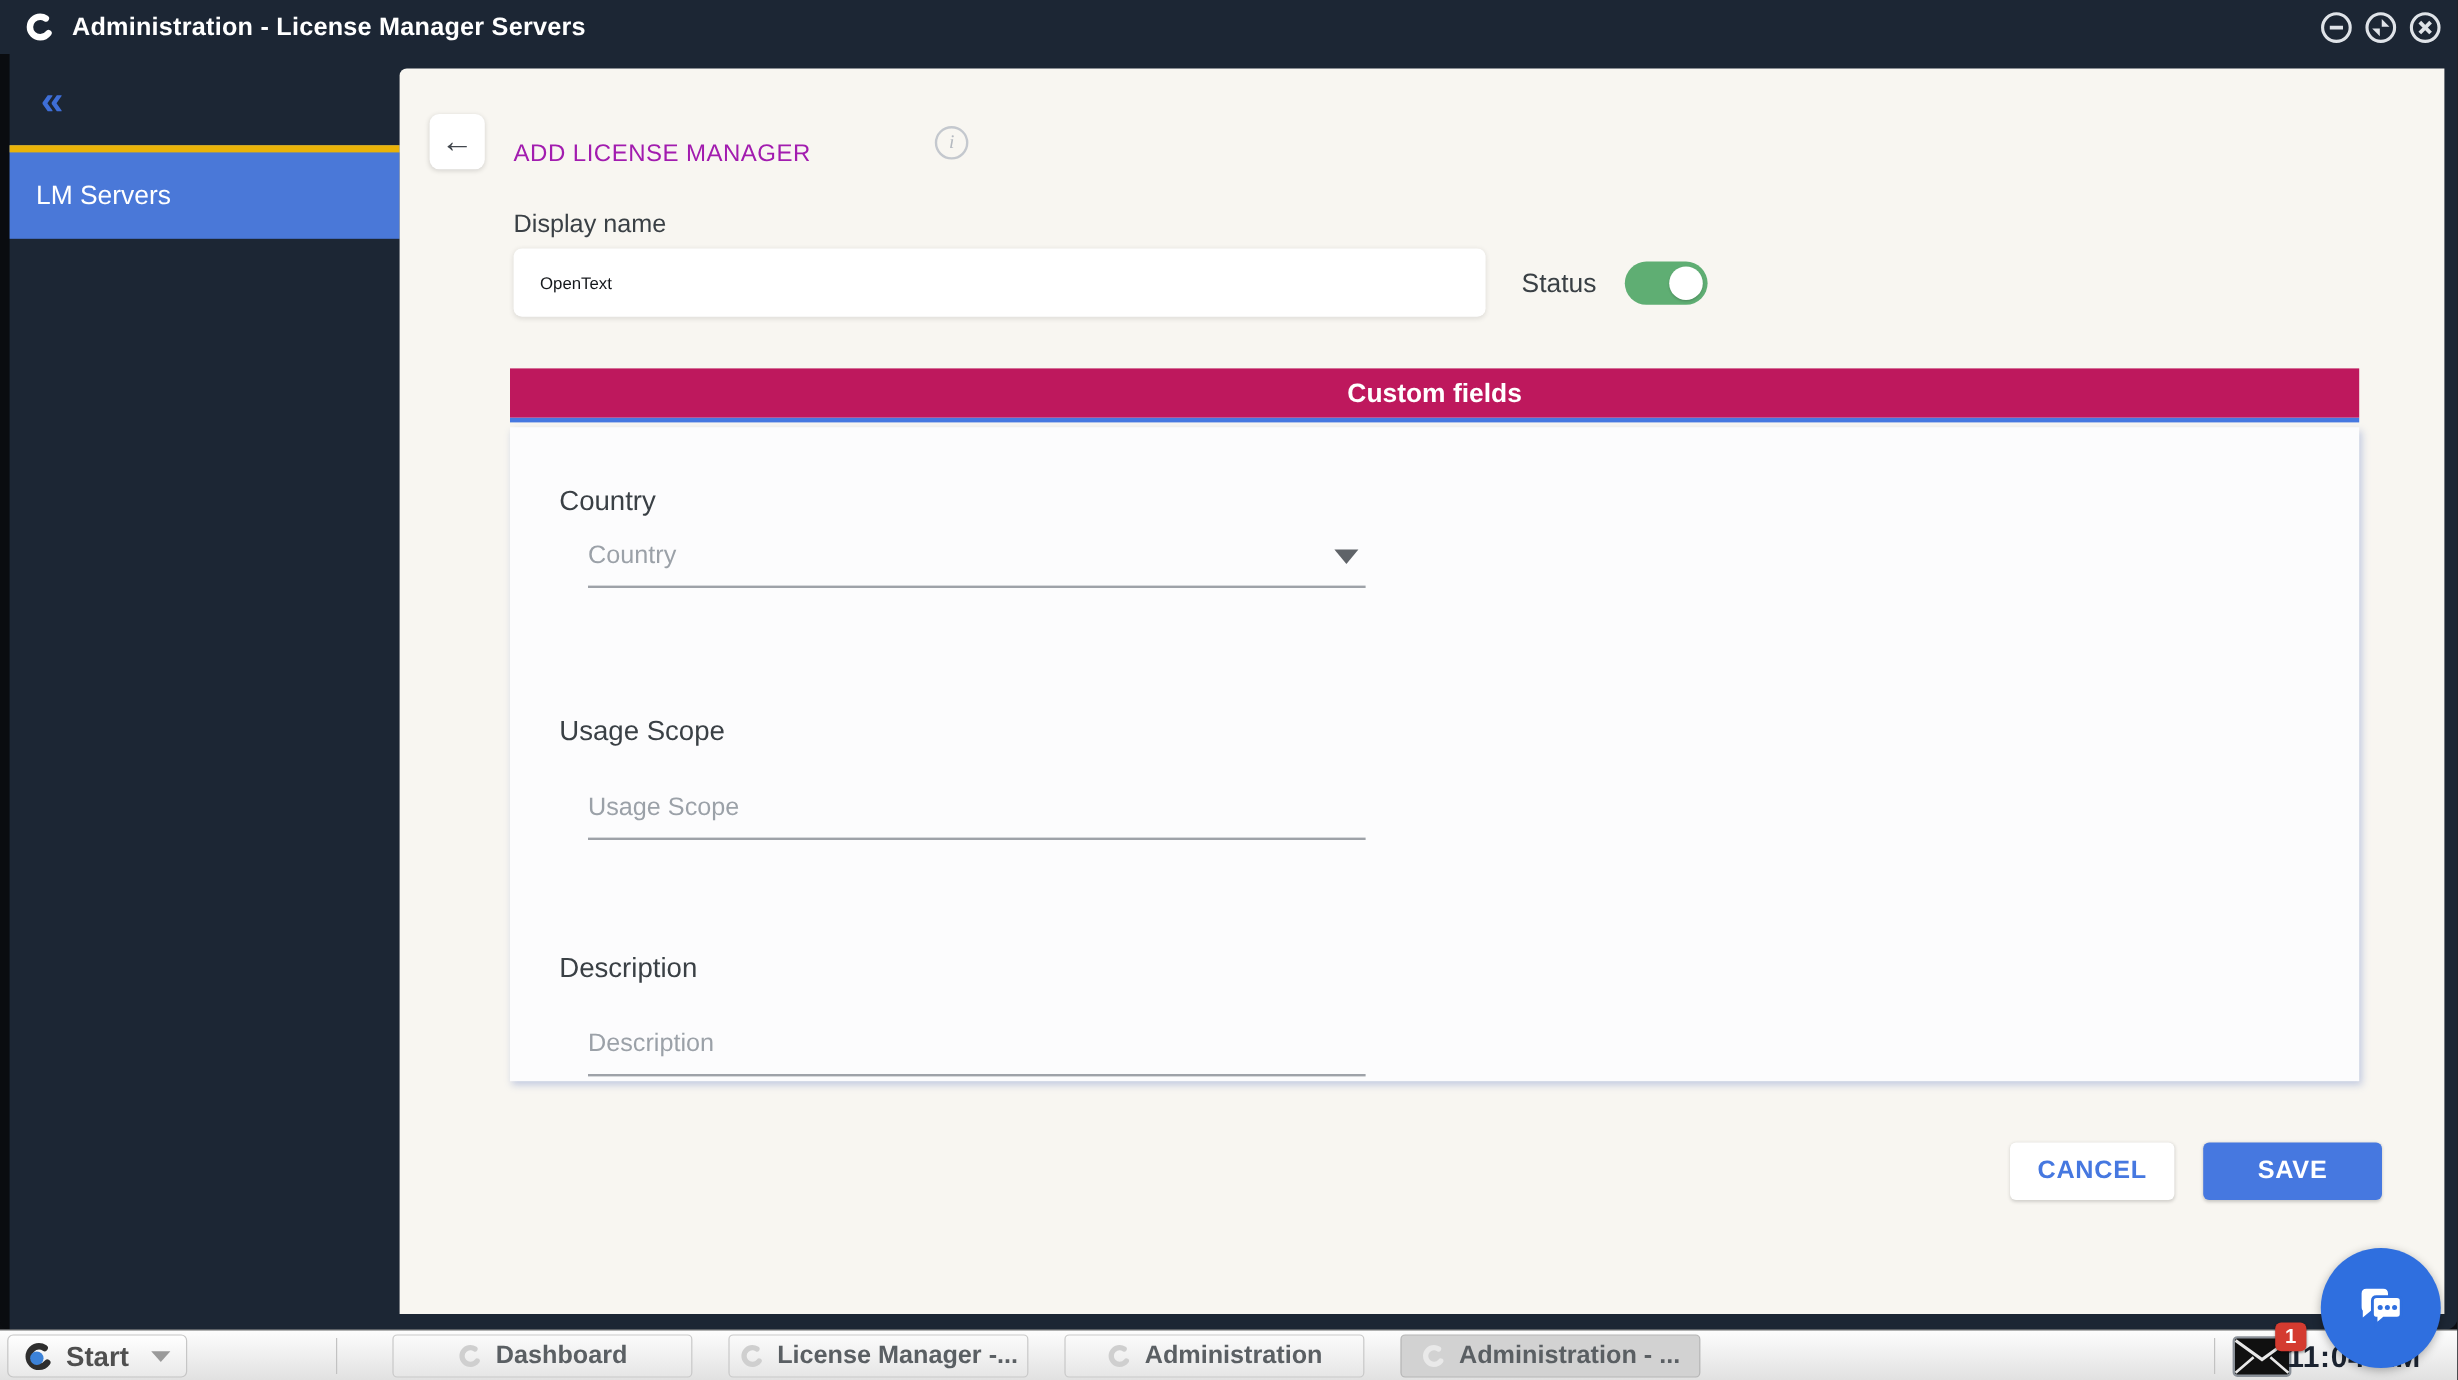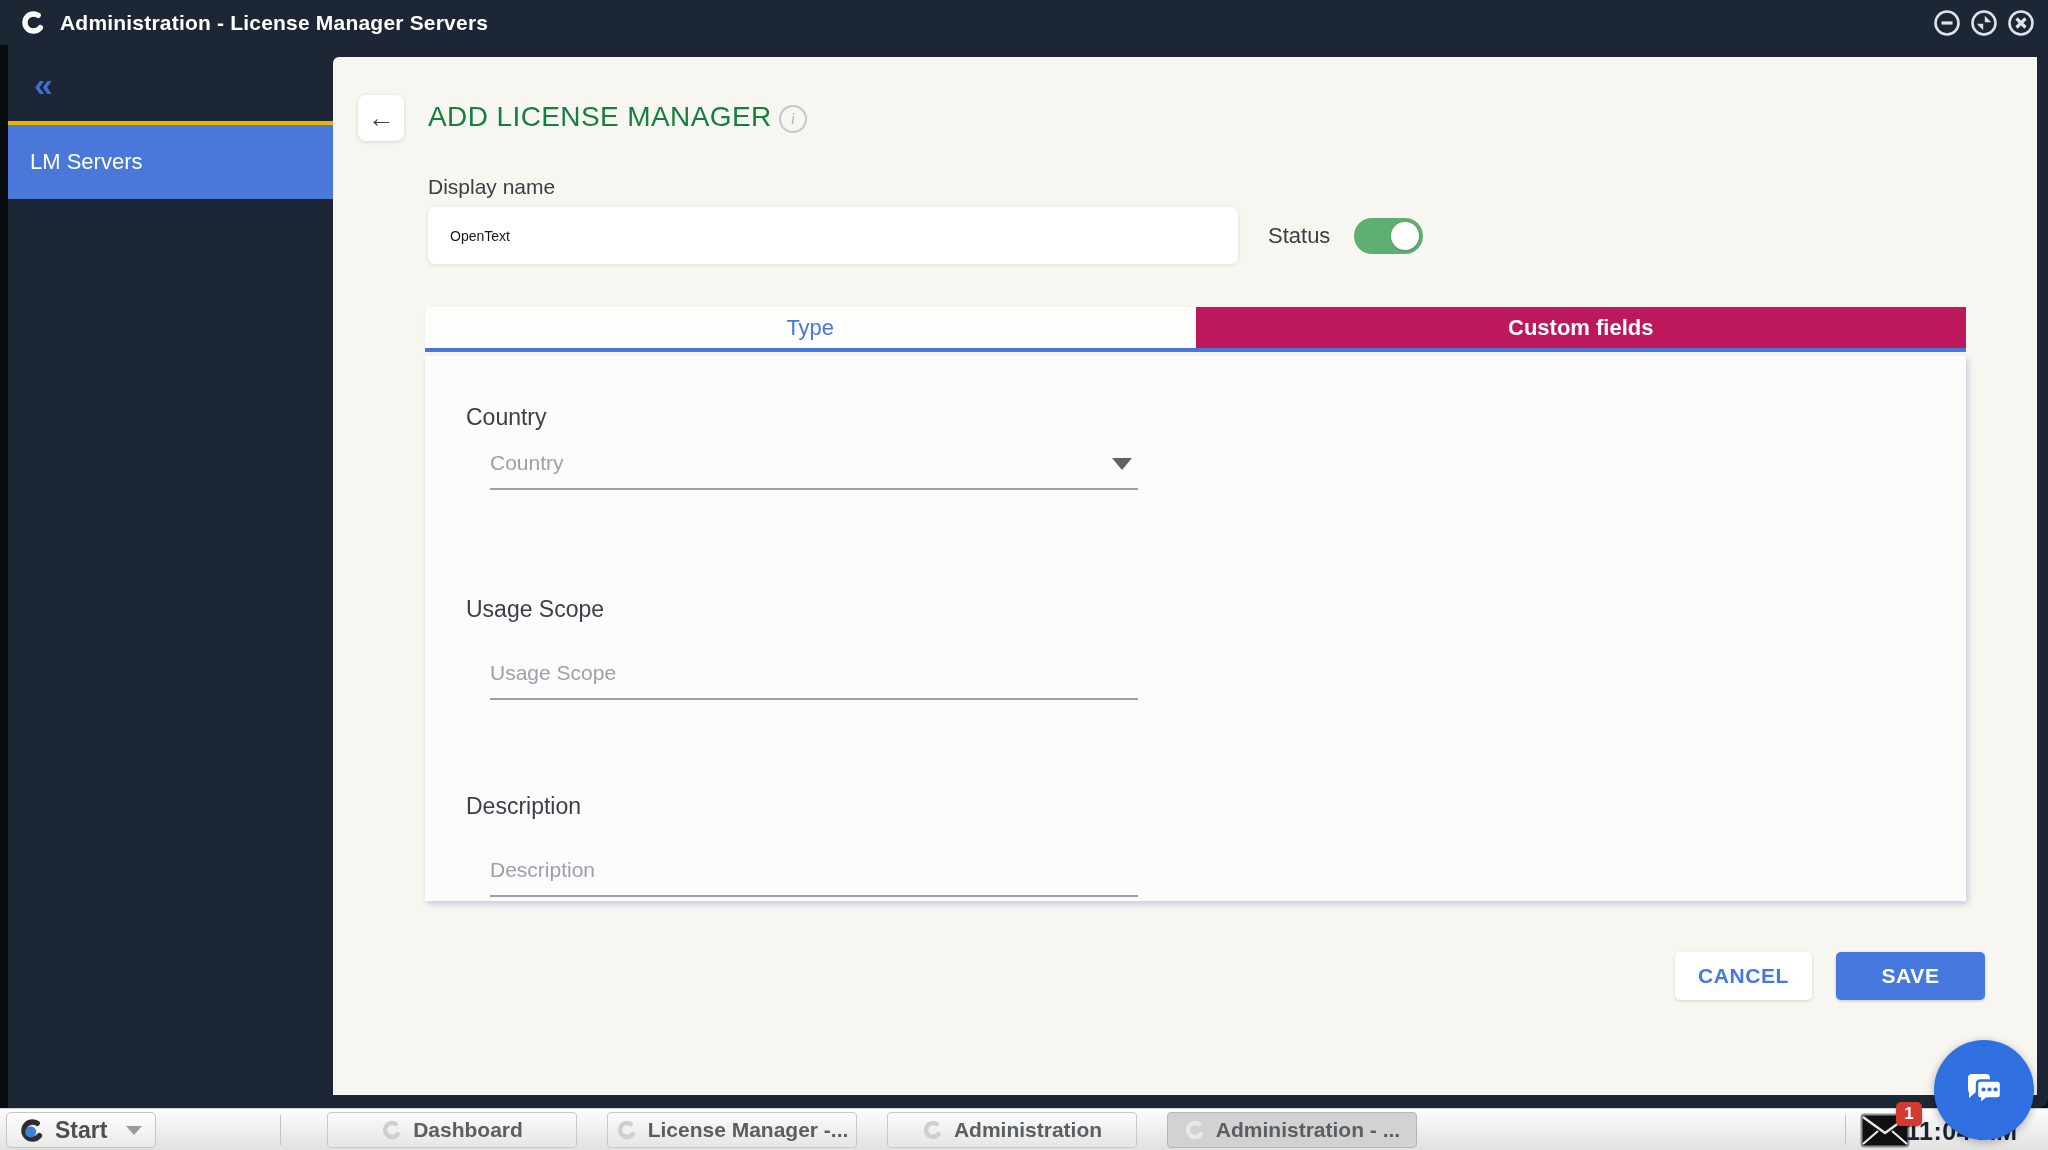--- a/index.html
+++ b/index.html
@@ -20,29 +20,29 @@
   .window-body{position:absolute;left:0;top:45px;width:2048px;height:1063px;background:#1c2634;
                border-bottom-left-radius:10px;border-bottom-right-radius:10px;z-index:1;}
   .left-edge{position:absolute;left:0;top:0;width:8px;height:100%;background:#0a0c10;
              border-bottom-left-radius:10px;}
 
   
   .collapse-btn{position:absolute;left:34px;top:22px;color:#3e6ed6;font-size:34px;font-weight:bold;
                 line-height:1;cursor:pointer;}
   .side-item{position:absolute;left:8px;top:76px;width:325px;height:78px;background:#4a78d8;
              color:#ffffff;font-size:22px;display:flex;align-items:center;padding-left:22px;
-             cursor:pointer;border-top:4px solid #eab308;}
+             cursor:pointer;border-top:6px solid #eab308;}
 
   
   .content{position:absolute;left:333px;top:12px;width:1704px;height:1038px;background:#f8f6f1;
            border-top-left-radius:6px;}
   .back-btn{position:absolute;left:25px;top:38px;width:46px;height:46px;background:#ffffff;
             border-radius:8px;box-shadow:0 1px 4px rgba(0,0,0,.14);display:flex;align-items:center;
             justify-content:center;font-size:27px;color:#42474d;cursor:pointer;}
-  .page-heading{position:absolute;left:95px;top:44px;font-size:28px;color:#15803d;letter-spacing:.4px;}
+  .page-heading{position:absolute;left:95px;top:60px;font-size:20px;color:#a21caf;letter-spacing:.4px;}
   .info-icon{position:absolute;left:446px;top:48px;width:28px;height:28px;border:2px solid #c4c8ce;
              border-radius:50%;color:#b4b9c0;font-size:16px;font-style:italic;font-family:"Liberation Serif",serif;
              display:flex;align-items:center;justify-content:center;}
   .dn-label{position:absolute;left:95px;top:118px;font-size:21px;color:#3a4045;}
   .name-input{position:absolute;left:95px;top:150px;width:810px;height:57px;background:#ffffff;
               border:none;outline:none;border-radius:7px;box-shadow:0 1px 4px rgba(0,0,0,.10);
               font-size:14px;color:#15181c;padding:0 22px;font-family:inherit;}
   .status-label{position:absolute;left:935px;top:166px;font-size:22px;color:#3a4045;}
   .toggle{position:absolute;left:1021px;top:161px;width:69px;height:36px;background:#5fae73;
           border-radius:18px;cursor:pointer;}
@@ -153,23 +153,20 @@
 
       <div class="dn-label">Display name</div>
       <input class="name-input" value="OpenText" style="">
 
       <div class="status-label">Status</div>
       <div class="toggle">
         <div class="toggle-knob"></div>
       </div>
 
       <div class="tabs">
-        <div class="tab tab-inactive">
-          <span>Type</span>
-        </div>
         <div class="tab tab-active">
           <span>Custom fields</span>
         </div>
       </div>
 
       <div class="panel">
 
         <div class="fld-label" style="top:48px">Country</div>
         <div class="fld-input" style="top:95px">
           <span>Country</span>

